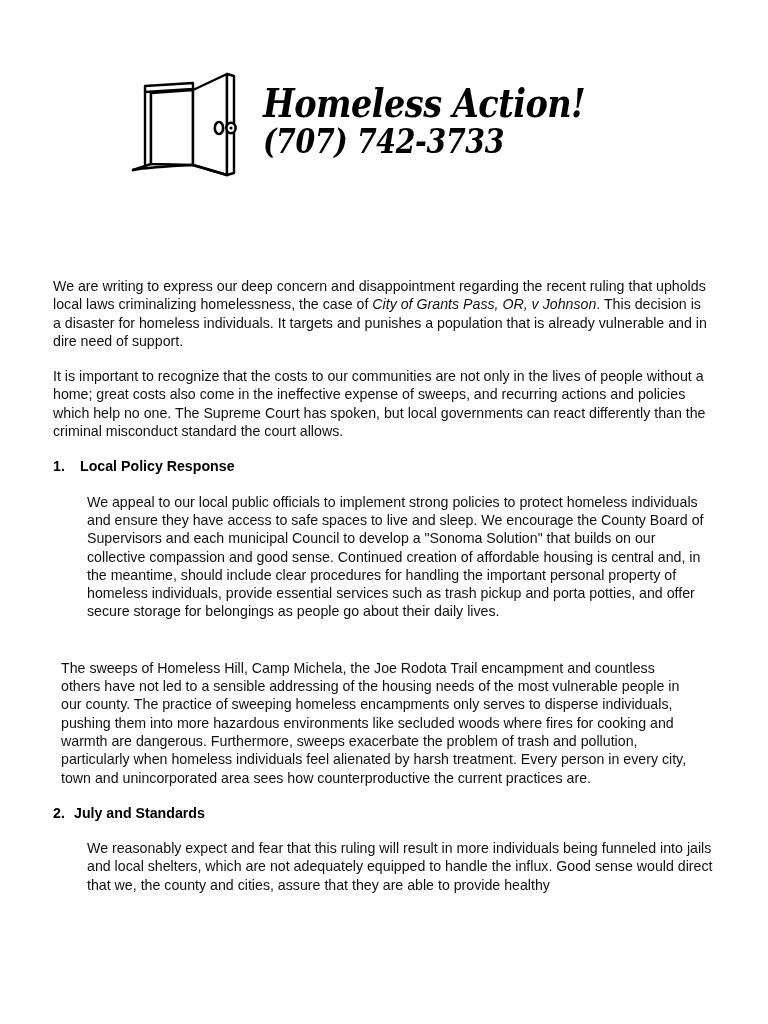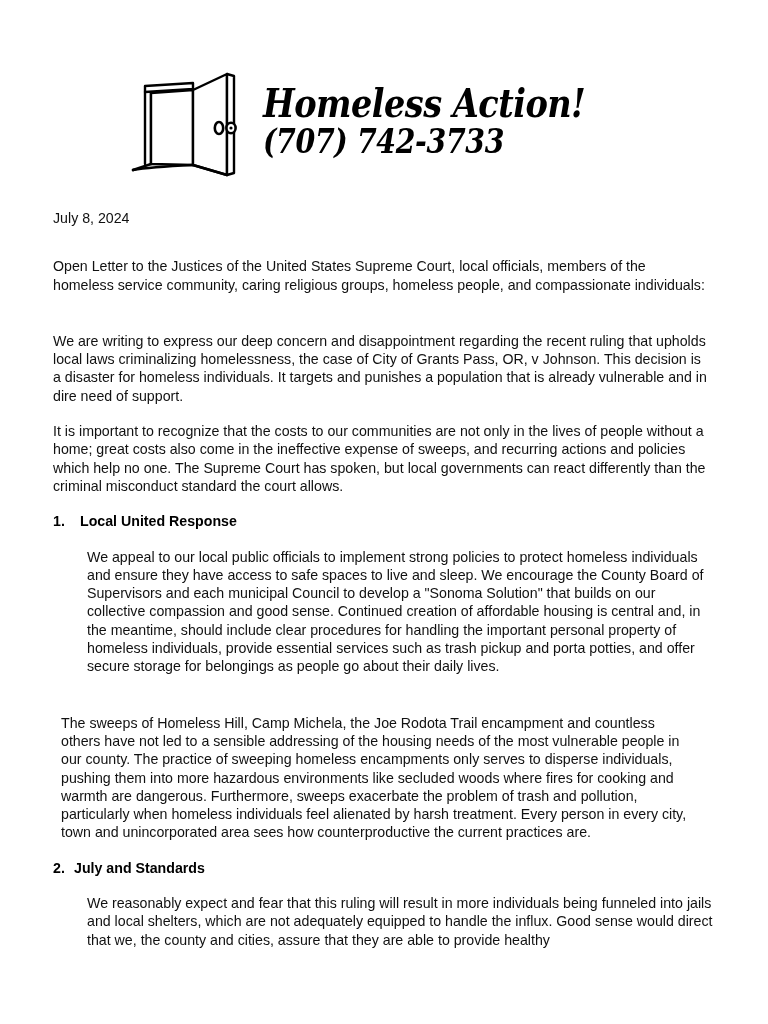--- a/index.html
+++ b/index.html
@@ -97,21 +97,21 @@
   .date-line { margin-bottom: 0; }
 
   .spacer-sm { height: 17px; }
   .spacer-md { height: 30px; }
   .spacer-lg { height: 38px; }
 
   .salutation { width: 636px; }
 
   .para { width: 656px; }
 
-  .case-name { }
+  .case-name { font-style: italic; }
 
   
   .section-heading {
     font-weight: 700;
     font-size: 14.2px;
     line-height: 18.3px;
     display: flex;
     align-items: baseline;
   }
   .section-heading .num {
@@ -168,39 +168,37 @@
       <div class="logo-text">
         <div class="org-name">Homeless Action!</div>
         <div class="org-phone">(707) 742-3733</div>
       </div>
 
     </div>
   </div>
 
   <div class="letter-body">
 
-    <div class="line date-line">July 8, 2024</div>
 
     <div class="spacer-md"></div>
 
-    <p class="para salutation">Open Letter to the Justices of the United States Supreme Court, local officials, members of the homeless service community, caring religious groups, homeless people, and compassionate individuals:</p>
 
     <div class="spacer-lg"></div>
 
     <p class="para"><span>We are writing to express our deep concern and disappointment regarding the recent ruling that upholds local laws criminalizing homelessness, the case of </span><span class="case-name">City of Grants Pass, OR, v Johnson</span><span>. This decision is a disaster for homeless individuals.  It targets and punishes a population that is already vulnerable and in dire need of support.</span></p>
 
     <div class="spacer-sm"></div>
 
     <p class="para">It is important to recognize that the costs to our communities are not only in the lives of people without a home; great costs also come in the ineffective expense of sweeps, and recurring actions and policies which help no one.  The Supreme Court has spoken, but local governments can react differently than the criminal misconduct standard the court allows.</p>
 
     <div class="spacer-sm"></div>
 
     <div class="section-heading">
       <span class="num">1.</span>
-      <span class="htext">Local United Response</span>
+      <span class="htext">Local Policy Response</span>
     </div>
 
     <div class="spacer-sm"></div>
 
     <p class="para indent-a">We appeal to our local public officials to implement strong policies to protect homeless individuals and ensure they have access to safe spaces to live and sleep.  We encourage the County Board of Supervisors and each municipal Council to develop a "Sonoma Solution" that builds on our collective compassion and good sense. Continued creation of affordable housing is central and, in the meantime, should include clear procedures for handling the important personal property of homeless individuals, provide essential services such as trash pickup and porta potties, and offer secure storage for belongings as people go about their daily lives.</p>
 
     <div class="spacer-lg"></div>
 
     <p class="para indent-b">The sweeps of Homeless Hill, Camp Michela, the Joe Rodota Trail encampment and countless others have not led to a sensible addressing of the housing needs of the most vulnerable people in our county.  The practice of sweeping homeless encampments only serves to disperse individuals, pushing them into more hazardous environments like secluded woods where fires for cooking and warmth are dangerous.  Furthermore, sweeps exacerbate the problem of trash and pollution, particularly when homeless individuals feel alienated by harsh treatment.  Every person in every city, town and unincorporated area sees how counterproductive the current practices are.</p>
 

